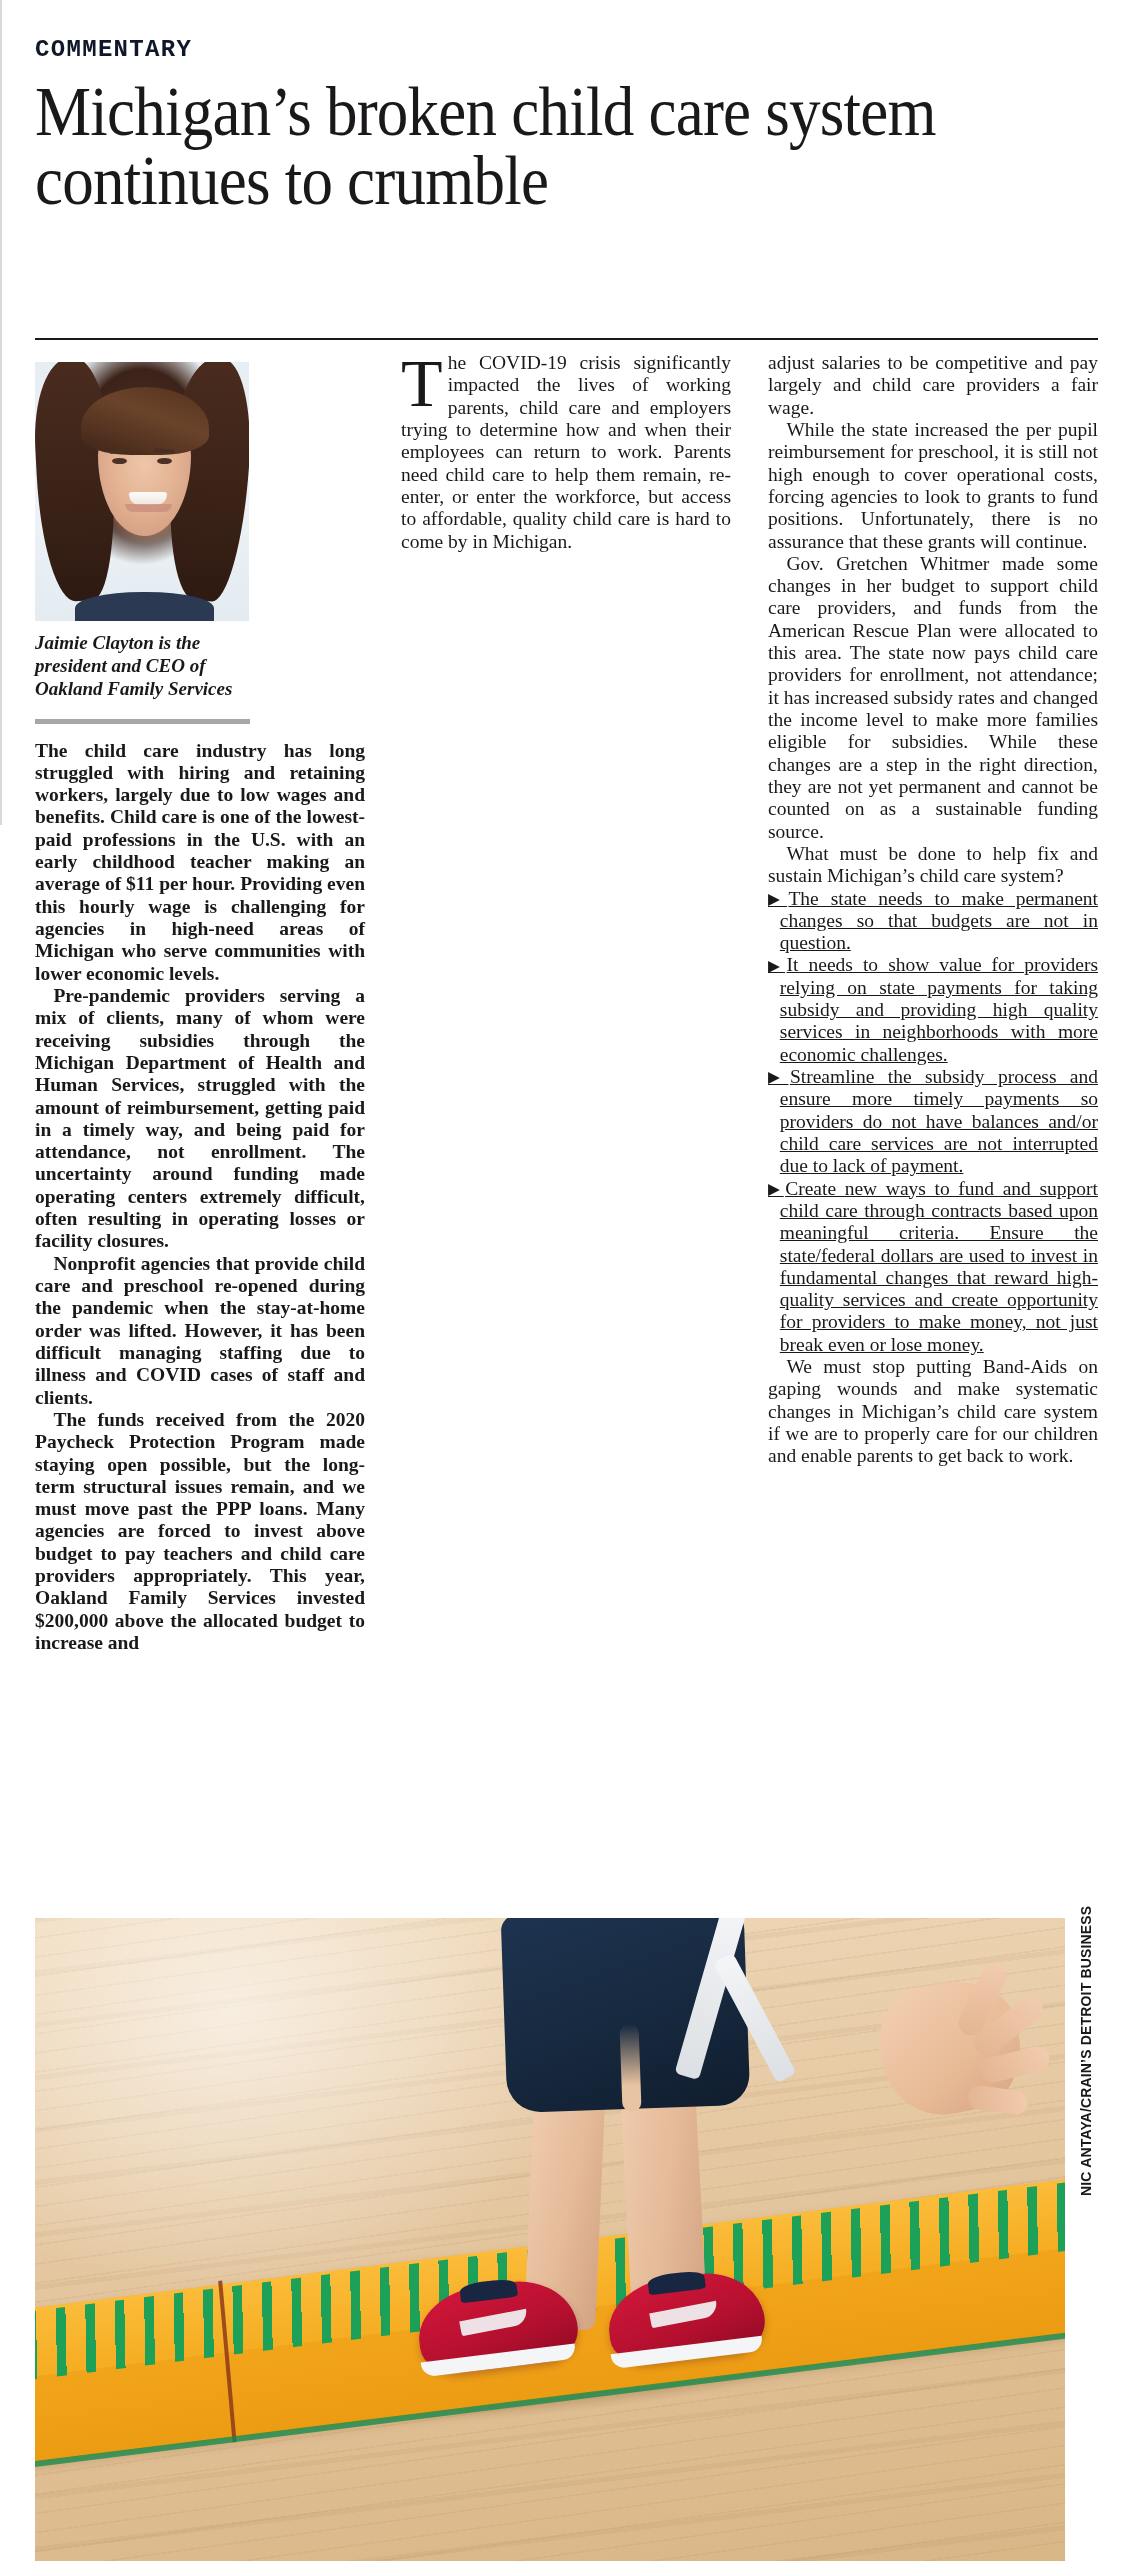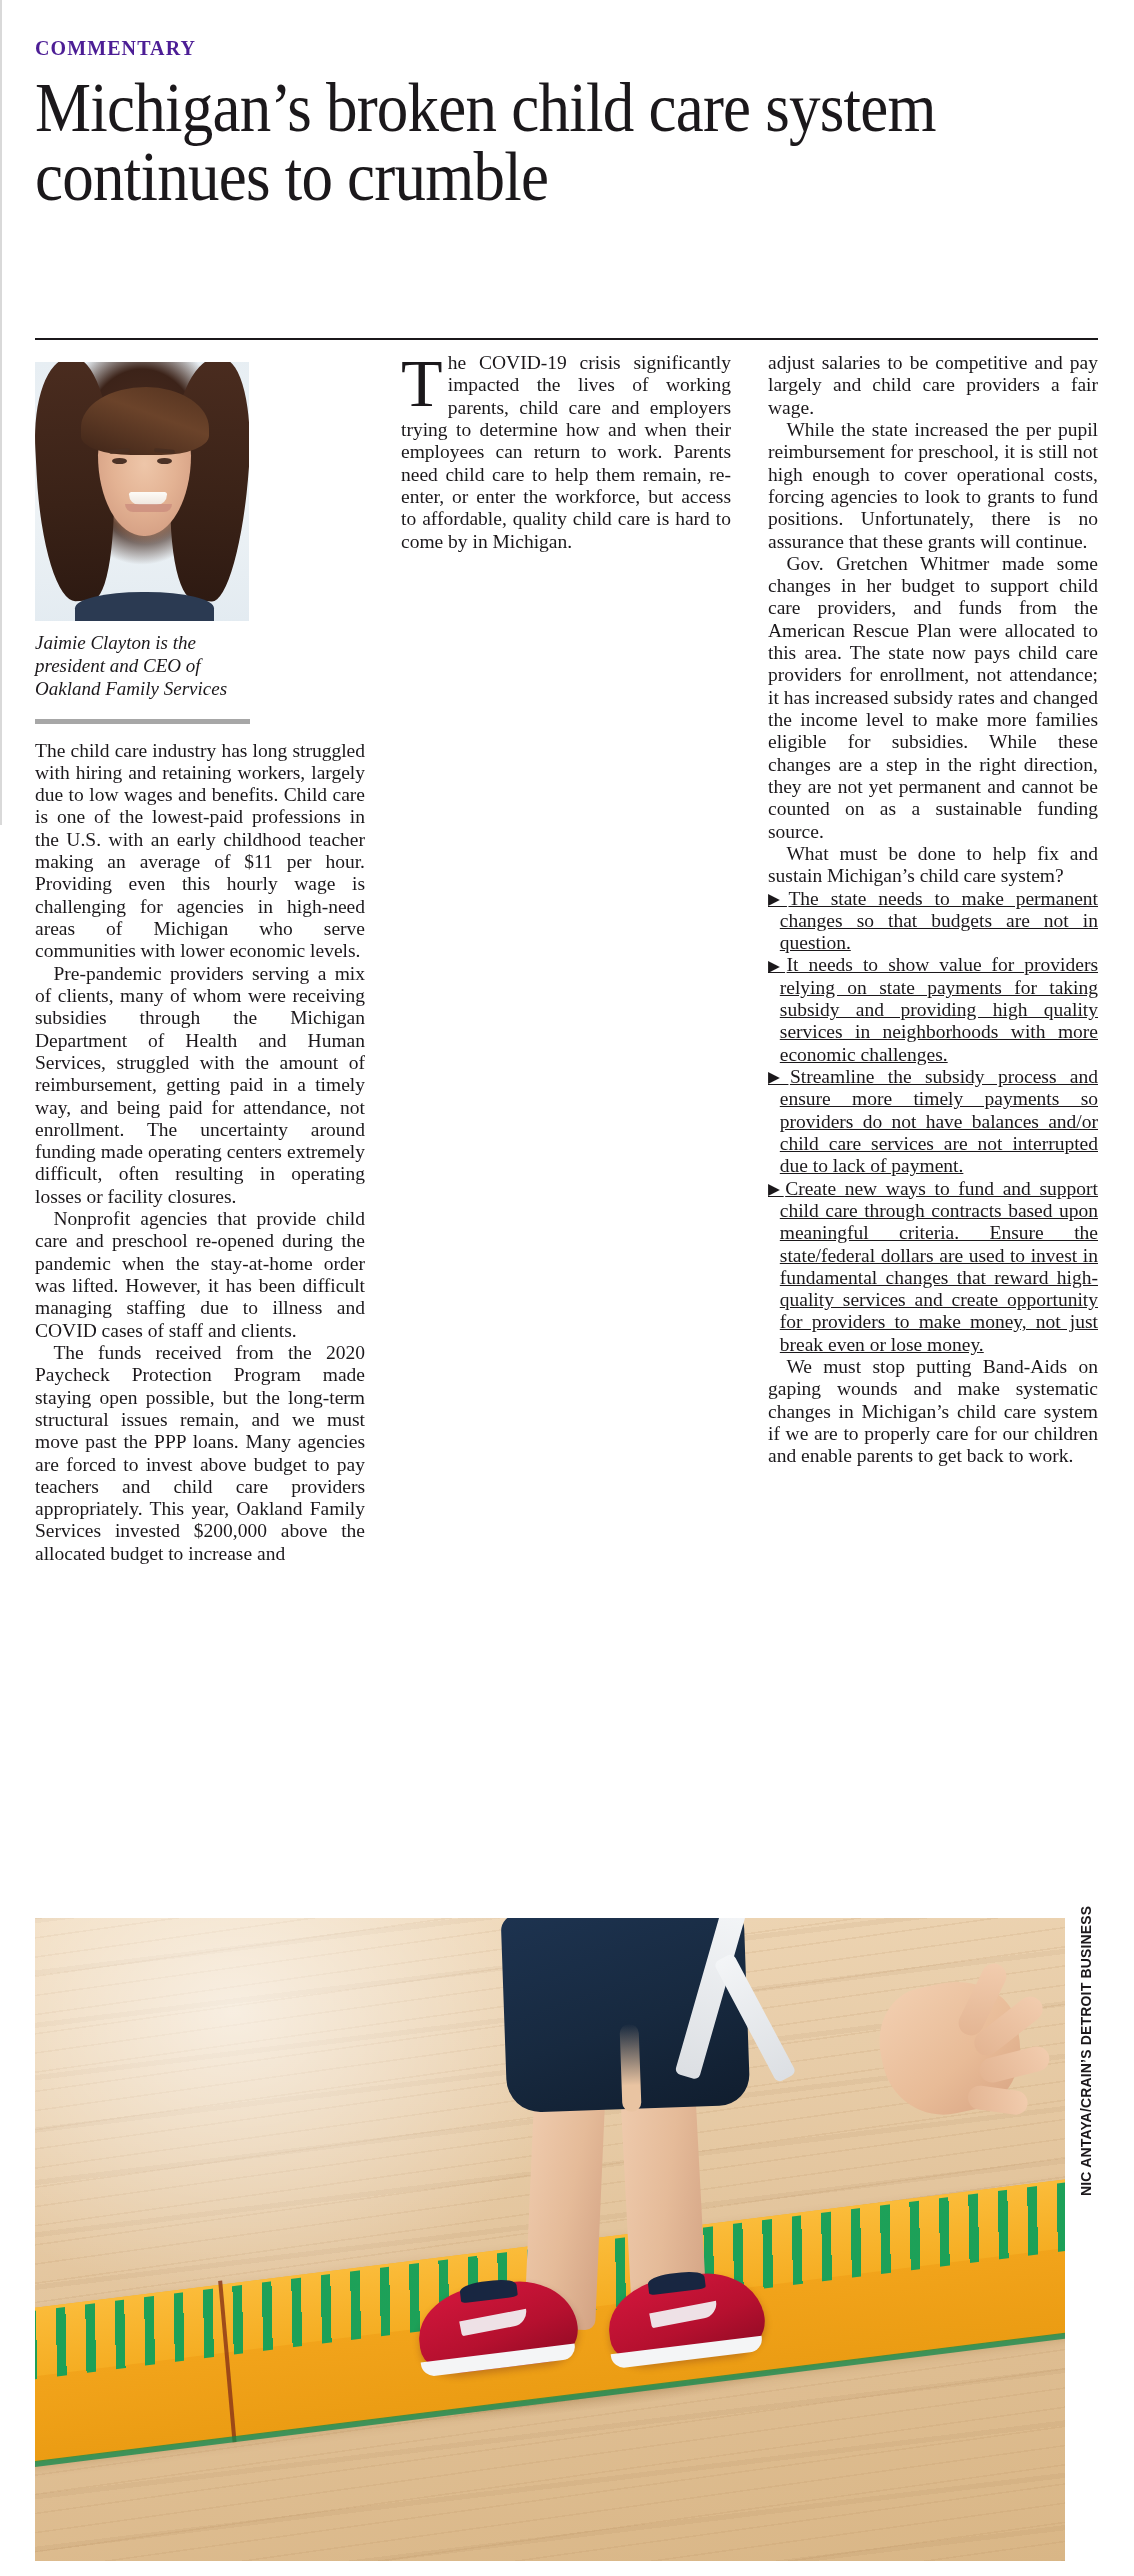--- a/index.html
+++ b/index.html
@@ -18,25 +18,25 @@
 
   .edge-rule {
     position:absolute; left:0; top:0; width:2.2px; height:825px;
     background:#d9d9d9;
   }
 
   
   .masthead { position:absolute; left:35px; top:38px; width:1061px; }
 
   .kicker {
-    font-family:Liberation Serif, serif;
+    font-family:Liberation Mono, monospace;
     font-weight:bold;
-    font-size:20px;
+    font-size:24px;
     letter-spacing:0.055em;
-    color:#4c1d95;
+    color:#0f172a;
     line-height:1;
     margin:0 0 14.7px 0;
   }
 
   .headline {
     font-family:"Liberation Serif", serif;
     font-weight:normal;
     font-size:70px;
     line-height:0.99;
     letter-spacing:-0.012em;
@@ -61,21 +61,21 @@
     background:#1b181b;
   }
 
   
   .cols {
     position:absolute; left:35px; top:352px; width:1063px;
   }
   .col {
     position:absolute; top:0; width:330px;
   }
-  .col-1 { left:0px; }
+  .col-1 { left:0px;font-weight:bold; }
   .col-2 { left:366px; }
   .col-3 { left:733px; }
 
   .col p, .col .bullet {
     font-family:"Liberation Serif", serif;
     font-size:19.5px;
     line-height:1.145;
     text-align:justify;
     text-justify:inter-word;
     margin:0;

